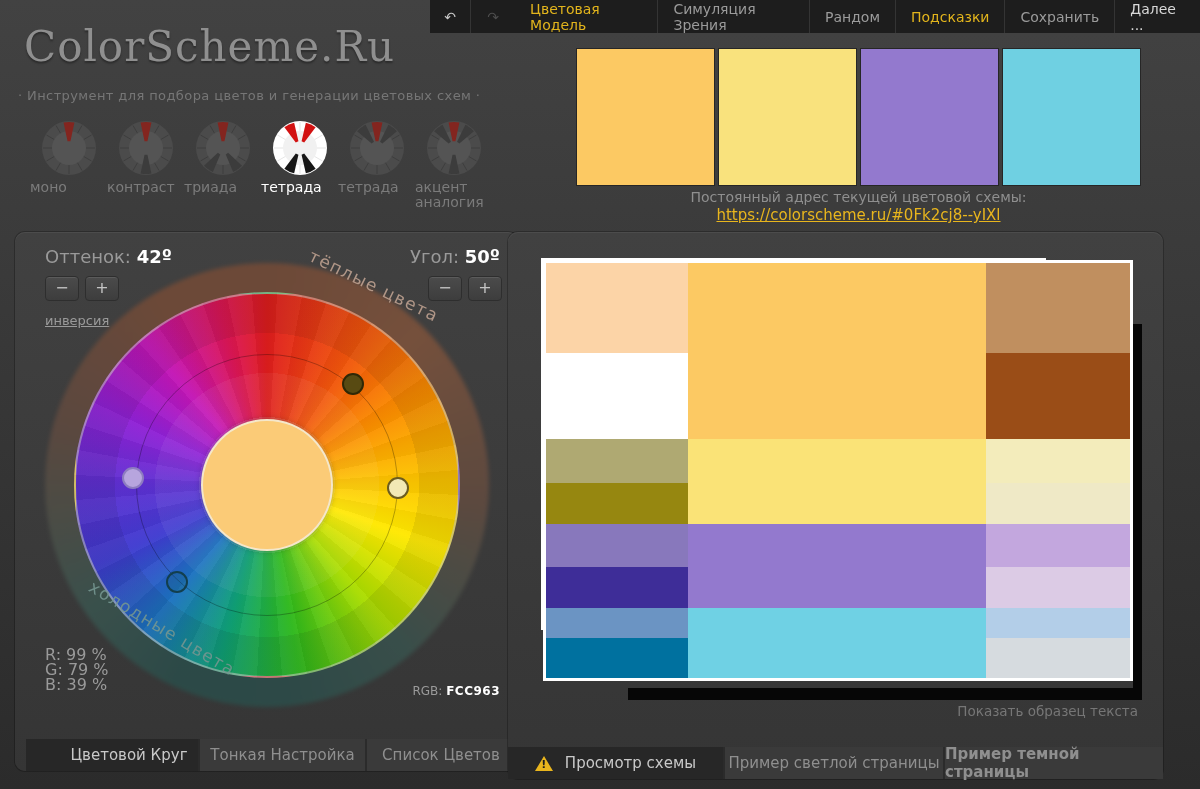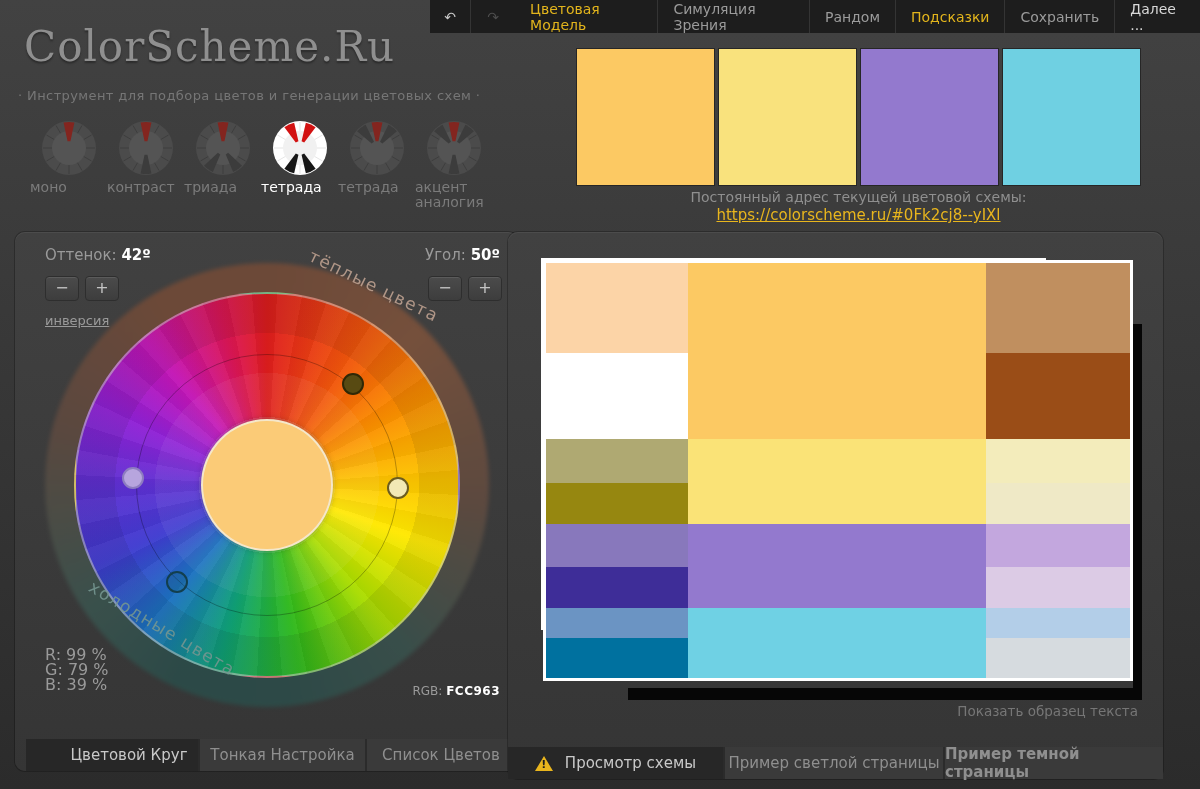--- a/index.html
+++ b/index.html
@@ -29,21 +29,21 @@
   .mode { width:77px; text-align:left; cursor:pointer; }
   .mode svg { display:block; margin:0 auto; }
   .mode .lbl { margin-top:4px; font-size:14px; color:#7b7b7b; line-height:15px; }
   .mode.sel .lbl { color:#ffffff; }
   
   .panel { position:absolute; background:linear-gradient(180deg,#414141,#353535);
     border-radius:10px; box-shadow:inset 0 1px 0 rgba(255,255,255,.06), 0 0 0 1px rgba(0,0,0,.25); }
   #panel-left  { left:15px;  top:232px; width:503px; height:539px; }
   #panel-right { left:508px; top:232px; width:655px; height:547px; }
   
-  .ctl-label { position:absolute; font-size:15px; color:#9a9a9a; }
+  .ctl-label { position:absolute; font-size:18px; color:#9a9a9a; }
   .ctl-label b { color:#ffffff; font-weight:bold; }
   .stepbtn { position:absolute; width:34px; height:25px; border-radius:4px;
     background:linear-gradient(#4b4b4b,#3d3d3d); border:1px solid #2e2e2e;
     box-shadow:inset 0 1px 0 rgba(255,255,255,.09); color:#c4c4c4; font-size:16px;
     text-align:center; line-height:22px; cursor:pointer; }
   .link { color:#9a9a9a; text-decoration:underline; font-size:13px; cursor:pointer; }
   #invert-link { position:absolute; left:30px; top:81px; }
   
   .band { position:absolute; left:30px; top:31px; width:444px; height:444px; border-radius:50%;
     background:conic-gradient(from 0deg,#6f4a38 0deg,#78513c 45deg,#5e4a40 95deg,#39504b 140deg,

